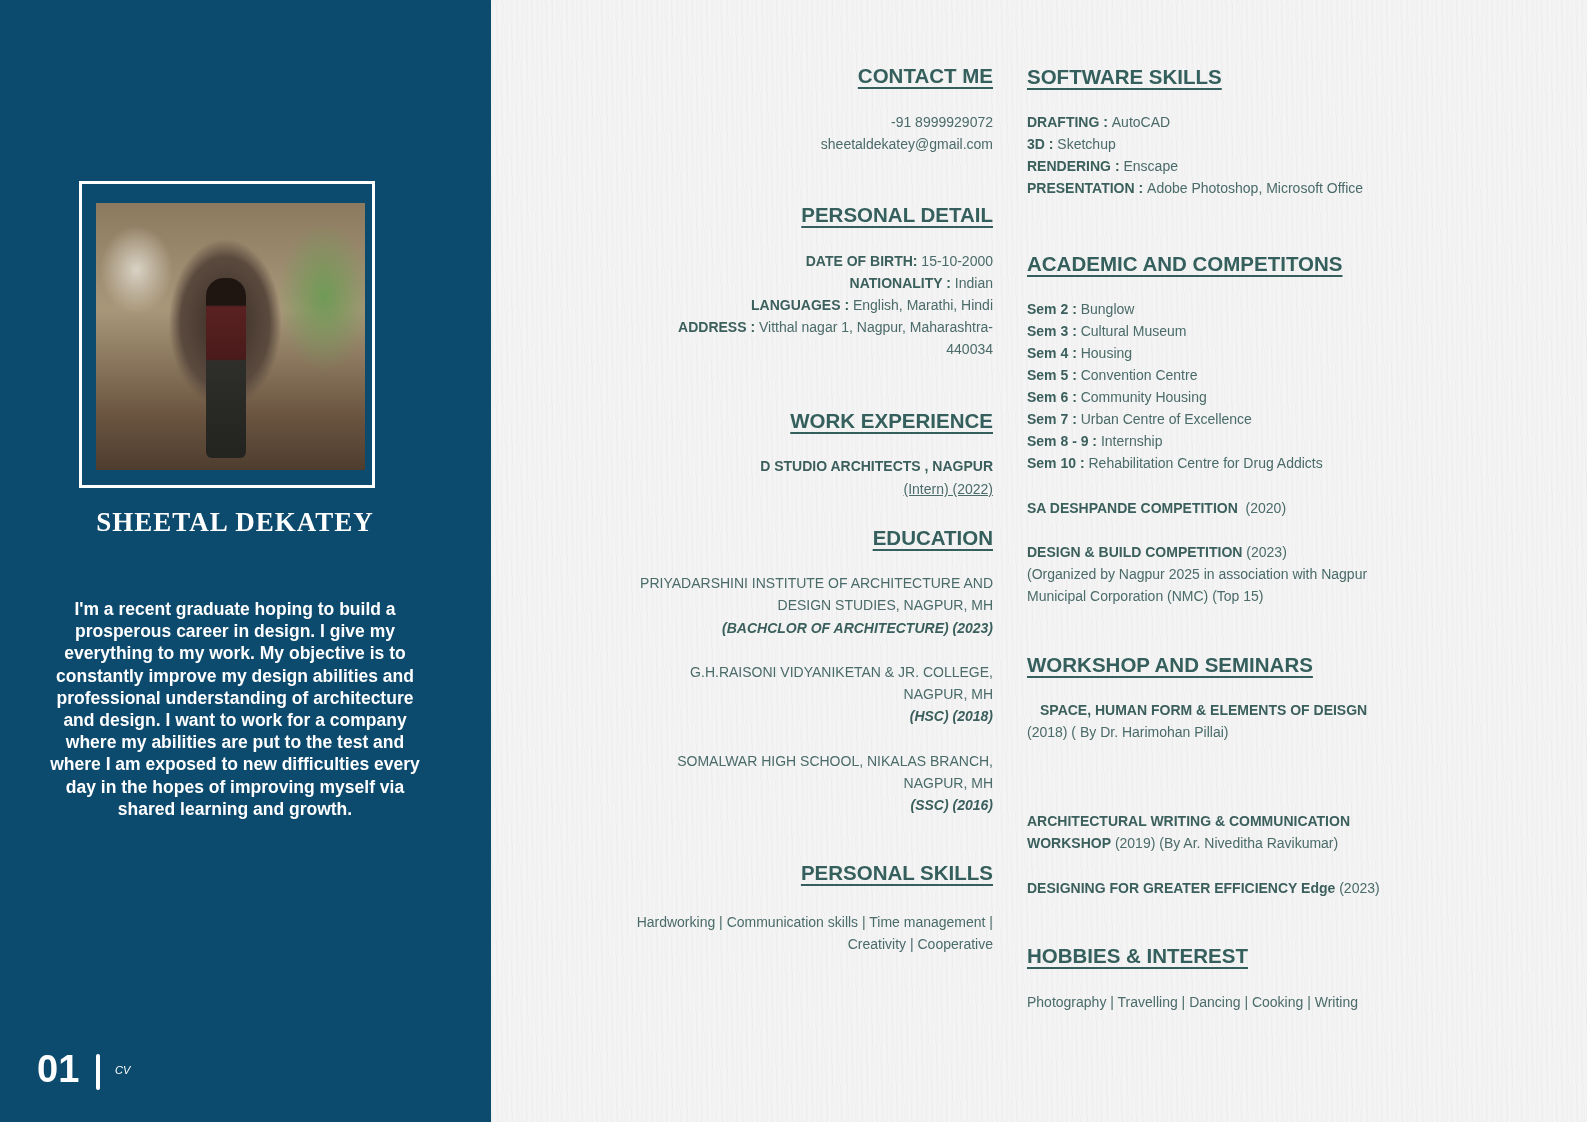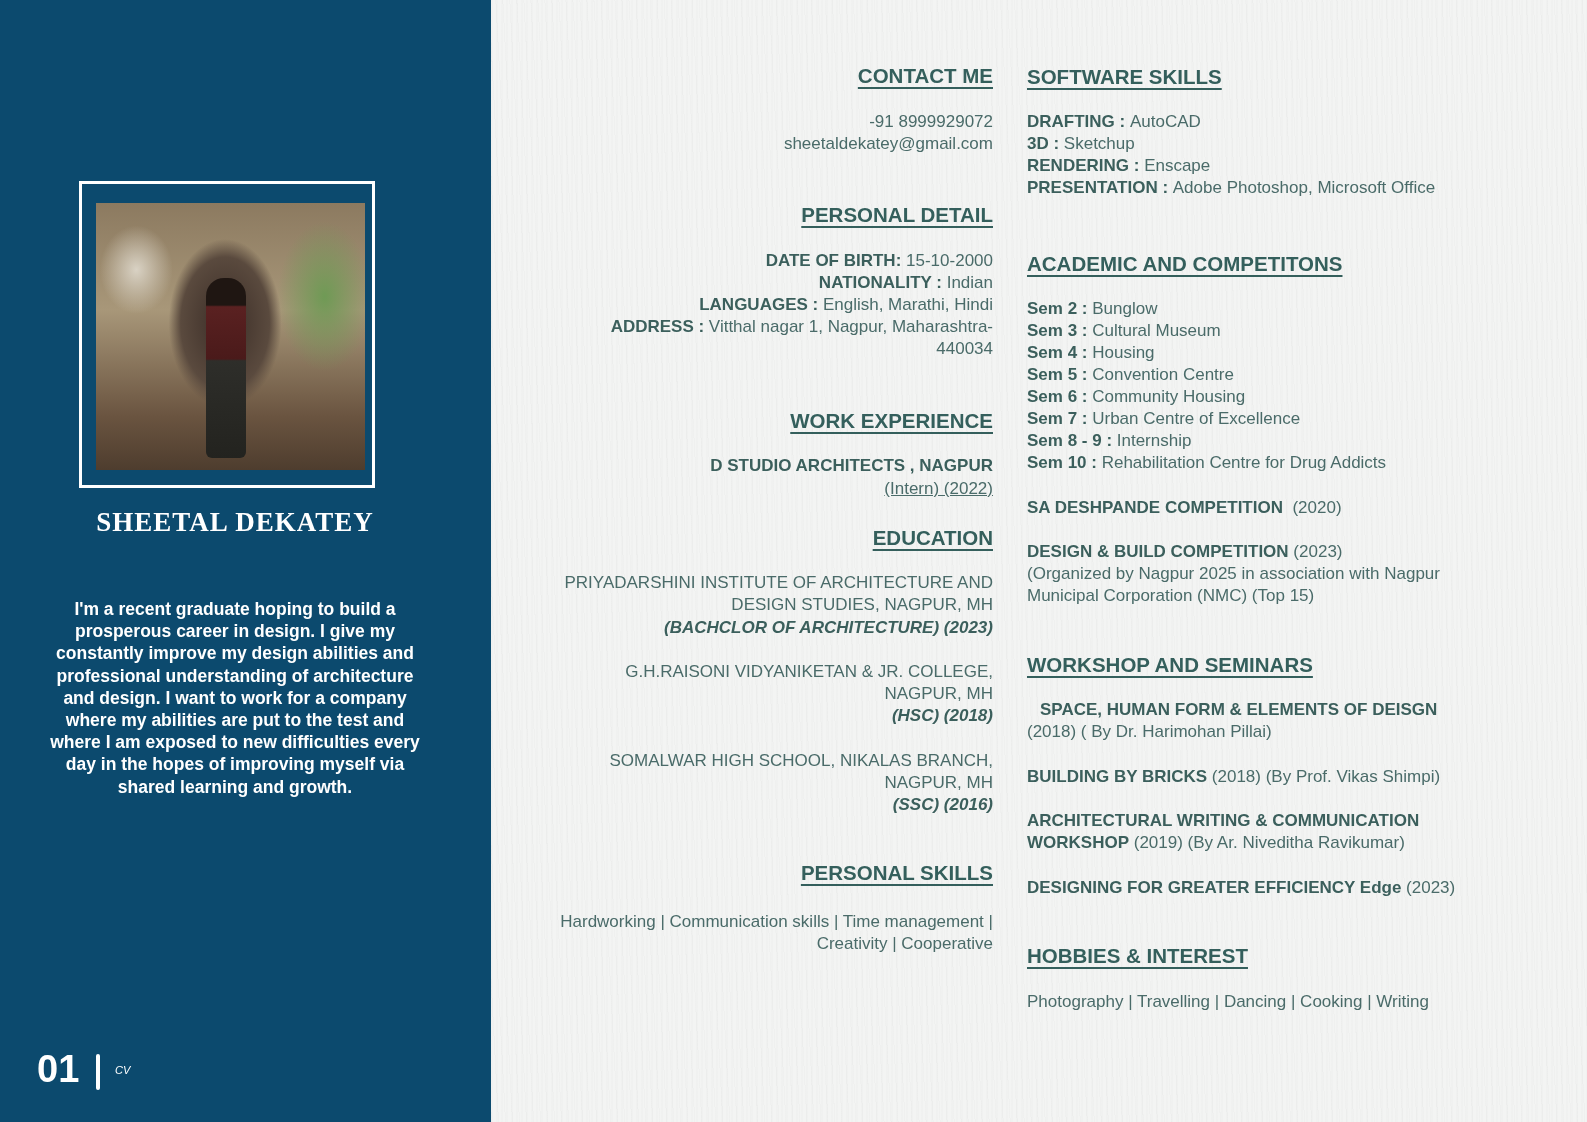--- a/index.html
+++ b/index.html
@@ -58,39 +58,40 @@
 
   .col-left { position:absolute; left:505px; width:488px; text-align:right; }
   .col-right { position:absolute; left:1027px; width:540px; text-align:left; }
   .sec-title {
     position:absolute; font-weight:bold; font-size:20.5px; color:#345f5c;
     text-decoration:underline; text-underline-offset:4px; text-decoration-thickness:2px;
     white-space:nowrap;
   }
   .col-left .sec-title { right:0; }
   .col-right .sec-title { left:0; }
-  .txt { position:absolute; font-size:17px; line-height:22.2px; color:#4a6b69; white-space:nowrap; }
+  .txt { position:absolute; font-size:14px; line-height:22.2px; color:#4a6b69; white-space:nowrap; }
   .col-left .txt { right:0; }
   .col-right .txt { left:0; }
   .b { font-weight:bold; color:#3b5f5c; }
   .bi { font-weight:bold; font-style:italic; color:#3b5f5c; }
 </style>
 </head>
 <body>
 
 <div class="sidebar">
   <div class="photo-frame">
     <div class="photo" title="Portrait photo seated in hanging rattan egg chair">
       <div class="person"></div>
     </div>
   </div>
   <div class="name">SHEETAL DEKATEY</div>
   <div class="objective">
     <div>I'm a recent graduate hoping to build a</div>
     <div>prosperous career in design. I give my</div>
+    <div>everything to my work. My objective is to</div>
     <div>constantly improve my design abilities and</div>
     <div>professional understanding of architecture</div>
     <div>and design. I want to work for a company</div>
     <div>where my abilities are put to the test and</div>
     <div>where I am exposed to new difficulties every</div>
     <div>day in the hopes of improving myself via</div>
     <div>shared learning and growth.</div>
   </div>
   <div class="page-num">01</div>
   <div class="page-bar"></div>
@@ -151,20 +152,19 @@
   <div class="txt" style="top:452px;"><span class="b">Sem 10</span><span class="b"> : </span><span>Rehabilitation Centre for Drug Addicts</span></div>
 
   <div class="txt" style="top:497px;"><span class="b">SA DESHPANDE COMPETITION</span><span>&nbsp;&nbsp;</span><span>(2020)</span></div>
   <div class="txt" style="top:541px;"><span class="b">DESIGN &amp; BUILD COMPETITION</span><span> </span><span>(2023)</span></div>
   <div class="txt" style="top:563px;">(Organized by Nagpur 2025 in association with Nagpur</div>
   <div class="txt" style="top:585px;">Municipal Corporation (NMC) (Top 15)</div>
 
   <div class="sec-title" style="top:653px;">WORKSHOP AND SEMINARS</div>
   <div class="txt b" style="top:699px;margin-left:13px;">SPACE, HUMAN FORM &amp; ELEMENTS OF DEISGN</div>
   <div class="txt" style="top:721px;">(2018) ( By Dr. Harimohan Pillai)</div>
-  <div class="txt" style="top:766px;"><span class="b">BUILDING BY BRICKS</span><span> (2018) (By Prof. Vikas Shimpi)</span></div>
   <div class="txt b" style="top:810px;">ARCHITECTURAL WRITING &amp; COMMUNICATION</div>
   <div class="txt" style="top:832px;"><span class="b">WORKSHOP</span><span> (2019) (By Ar. Niveditha Ravikumar)</span></div>
   <div class="txt" style="top:877px;"><span class="b">DESIGNING FOR GREATER EFFICIENCY Edge</span><span> (2023)</span></div>
 
   <div class="sec-title" style="top:944px;">HOBBIES &amp; INTEREST</div>
   <div class="txt" style="top:991px;">Photography | Travelling | Dancing | Cooking | Writing</div>
 </div>
 
 </body></html>

